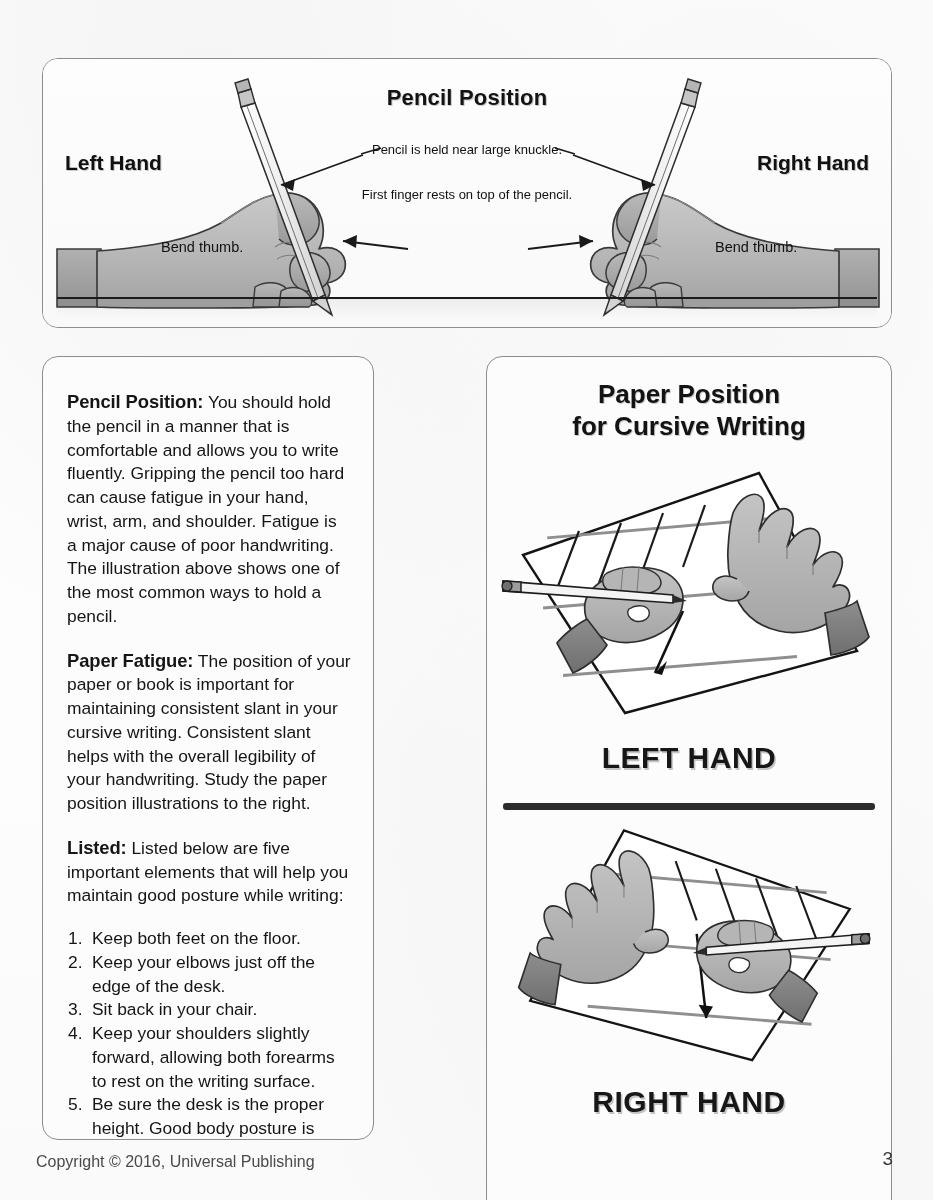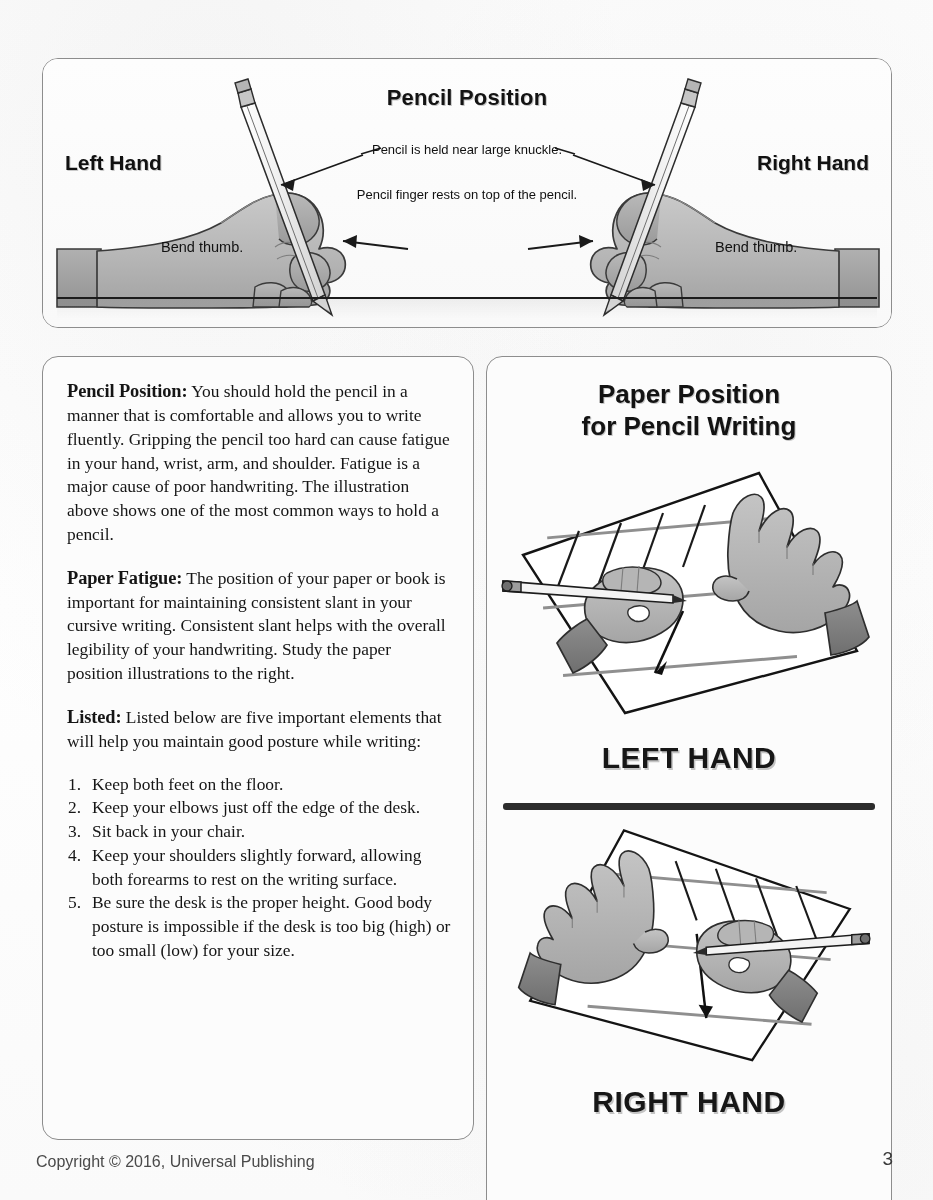--- a/index.html
+++ b/index.html
@@ -104,24 +104,23 @@
     position: absolute;
     left: 14px; right: 14px;
     bottom: 8px; height: 20px;
     background: linear-gradient(180deg, rgba(0,0,0,.05), rgba(0,0,0,0));
   }
 
   
   #text-panel {
     left: 42px;
     top: 356px;
-    width: 432px;
+    width: 332px;
     height: 784px;
-    padding: 22px 22px 10px 24px;
-    font-family: Liberation Serif, serif;
+    padding: 32px 22px 10px 24px;
   }
   #text-panel .body {
     position: relative;
     font-size: 17.4px;
     line-height: 1.365;
     color: #151515;
   }
   .para { margin: 0 0 19px 0; }
   .para:last-child { margin-bottom: 0; }
   .lead {
@@ -339,21 +338,21 @@
         <line x1="318" y1="95" x2="338" y2="89" stroke="#1a1a1a" stroke-width="1.6"></line>
         <line x1="532" y1="95" x2="512" y2="89" stroke="#1a1a1a" stroke-width="1.6"></line>
       </svg>
 
       <div id="pencil-title">Pencil Position</div>
       <div class="hand-label" id="label-left-hand">Left Hand</div>
       <div class="hand-label" id="label-right-hand">Right Hand</div>
 
       <div class="callout" id="callout-knuckle">Pencil is held near large knuckle.</div>
       <div class="callout" id="callout-finger">
-        <span>Pencil finger rests on top</span>
+        <span>First finger rests on top</span>
         <span>of the pencil.</span>
       </div>
 
       <div id="desk-line"></div>
       <div id="desk-shadow"></div>
     </div>
   </div>
 
   <div class="panel" id="text-panel">
     <div class="body">
@@ -378,21 +377,21 @@
         <li>Be sure the desk is the proper height. Good body posture is impossible if the desk is too big (high) or too small (low) for your size.</li>
       </ol>
 
     </div>
   </div>
 
   <div class="panel" id="paper-panel">
 
     <div id="paper-title">
       <div>Paper Position</div>
-      <div>for Pencil Writing</div>
+      <div>for Cursive Writing</div>
     </div>
 
     <div class="illus-box" id="illus-left">
       <svg width="406" height="280" viewBox="0 0 406 280">
         <defs>
           <linearGradient id="skin2" x1="0" y1="0" x2="0" y2="1">
             <stop offset="0%" stop-color="#c4c4c4"></stop>
             <stop offset="100%" stop-color="#a5a5a5"></stop>
           </linearGradient>
           <linearGradient id="cuff2" x1="0" y1="0" x2="0" y2="1">

